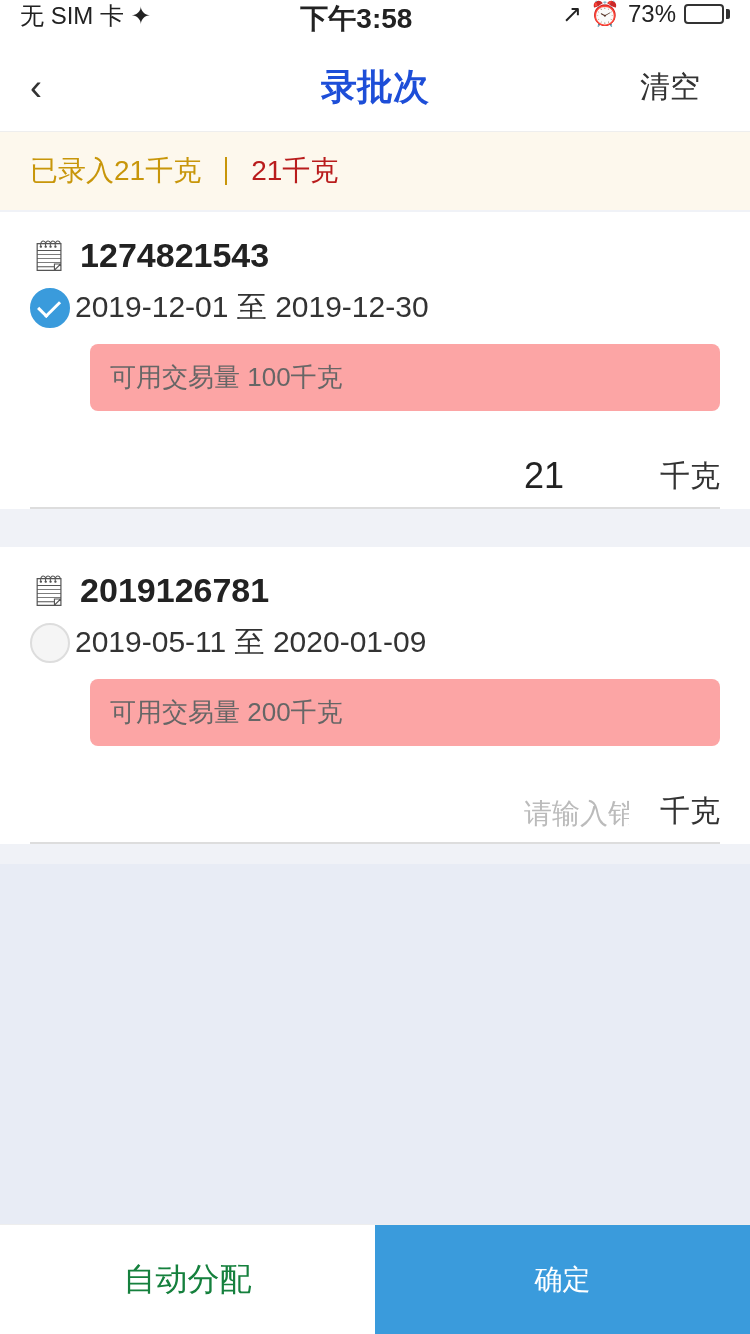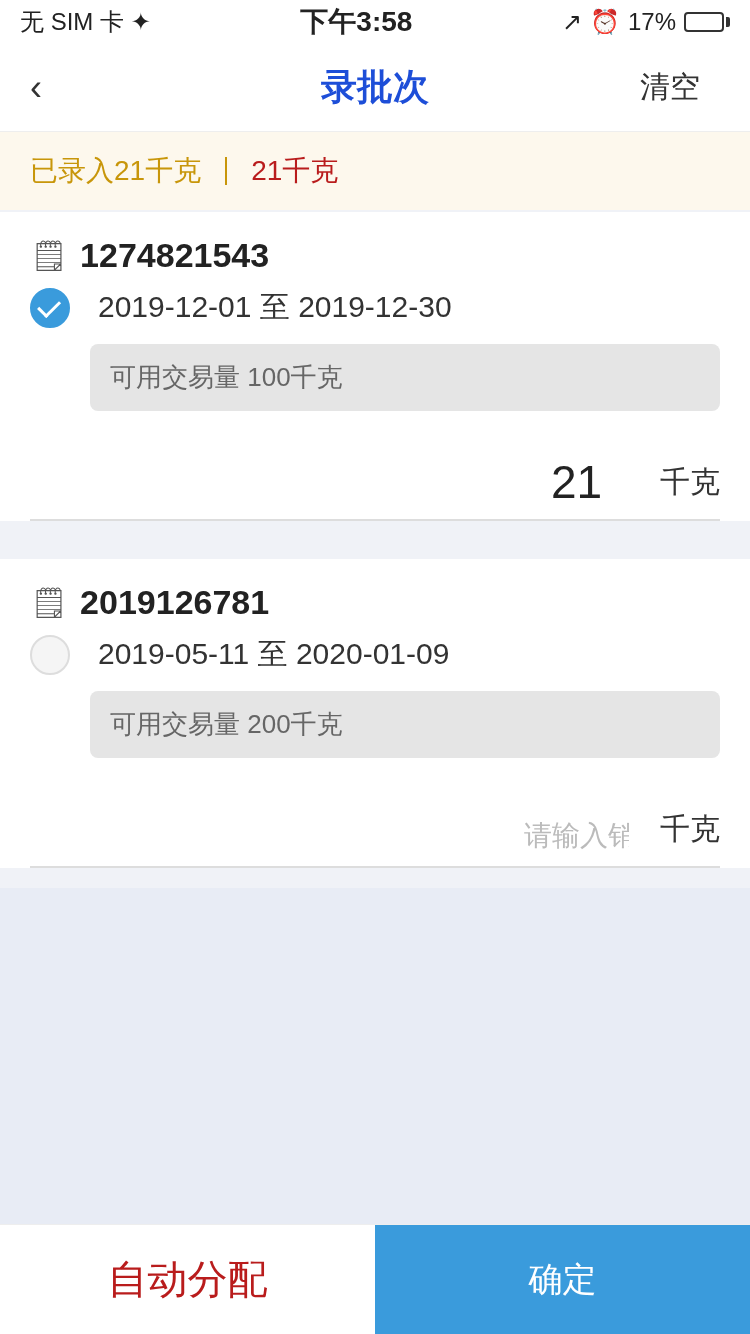--- a/index.html
+++ b/index.html
@@ -11,21 +11,21 @@
       background: #f0f2f7;
       font-size: 28px;
       color: #222;
     }
 
     
     .status-bar {
       height: 44px;
       background: #fff;
       display: flex;
-      align-items: center;
+      align-items: flex-start;
       justify-content: space-between;
       padding: 0 20px;
       font-size: 24px;
       font-weight: 500;
     }
     .status-left {
       display: flex;
       align-items: center;
       gap: 8px;
     }
@@ -144,21 +144,21 @@
 
     .batch-number {
       font-size: 34px;
       font-weight: 600;
       color: #222;
     }
 
     .batch-date-row {
       display: flex;
       align-items: center;
-      gap: 28px;
+      gap: 5px;
       margin-bottom: 16px;
     }
 
     .radio-circle {
       width: 40px;
       height: 40px;
       border-radius: 50%;
       border: 2px solid #ddd;
       background: #f5f5f5;
       flex-shrink: 0;
@@ -181,40 +181,40 @@
       transform: rotate(-45deg) translateY(-2px);
       display: block;
     }
 
     .batch-date {
       font-size: 30px;
       color: #333;
     }
 
     .available-qty {
-      background: #e5e5e5;
+      background: #fca5a5;
       border-radius: 8px;
       padding: 16px 20px;
       font-size: 26px;
       color: #666;
       margin-left: 60px;
     }
 
     
     .qty-input-row {
       display: flex;
       align-items: center;
       justify-content: flex-end;
       padding: 20px 30px 10px;
       gap: 16px;
     }
 
     .qty-input {
-      text-align: center;
-      font-size: 46px;
+      text-align: left;
+      font-size: 36px;
       color: #222;
       border: none;
       outline: none;
       background: transparent;
       width: 120px;
     }
 
     .qty-input::placeholder {
       color: #bbb;
       font-size: 28px;
@@ -254,49 +254,49 @@
       display: flex;
       background: #fff;
       border-top: 1px solid #eee;
     }
 
     .btn-auto {
       flex: 1;
       display: flex;
       align-items: center;
       justify-content: center;
-      font-size: 40px;
-      color: #b91c1c;
+      font-size: 32px;
+      color: #15803d;
       cursor: pointer;
       background: #fff;
     }
 
     .btn-confirm {
       flex: 1;
       display: flex;
       align-items: center;
       justify-content: center;
-      font-size: 34px;
+      font-size: 28px;
       color: #fff;
       cursor: pointer;
       background: #3a9bdc;
     }
   </style>
 </head>
 <body>
 
 <div class="status-bar">
   <div class="status-left">
     <span>无 SIM 卡  ✦</span>
   </div>
   <div class="status-center">下午3:58</div>
   <div class="status-right">
     <span>↗</span>
     <span>⏰</span>
-    <span>17%</span>
+    <span>73%</span>
     <span class="battery-icon">
       <span class="battery-body"><span class="battery-fill"></span></span>
       <span class="battery-tip"></span>
     </span>
   </div>
 </div>
 
 <div class="nav-bar">
   <div class="nav-back">‹</div>
   <div class="nav-title">录批次</div>

